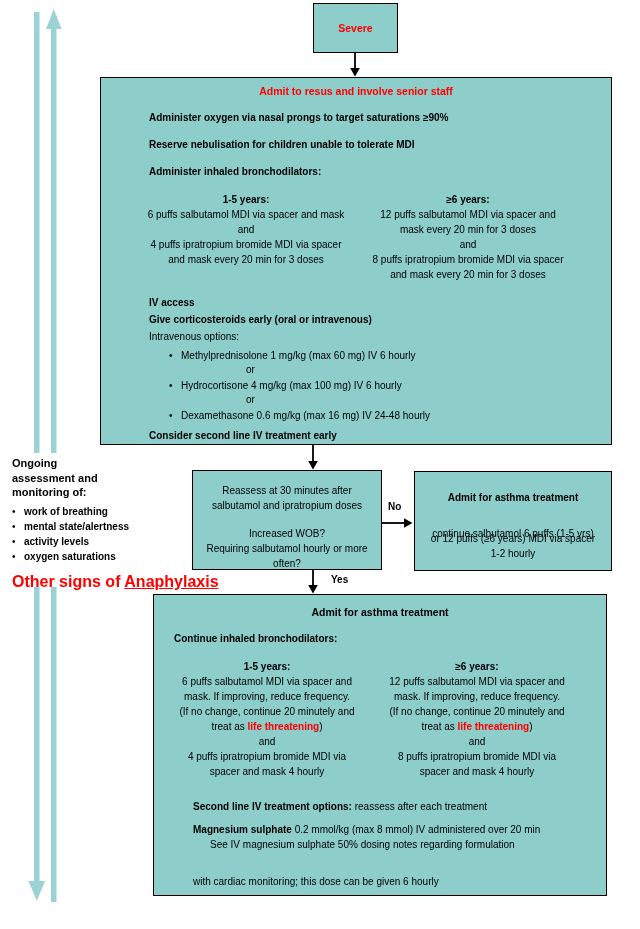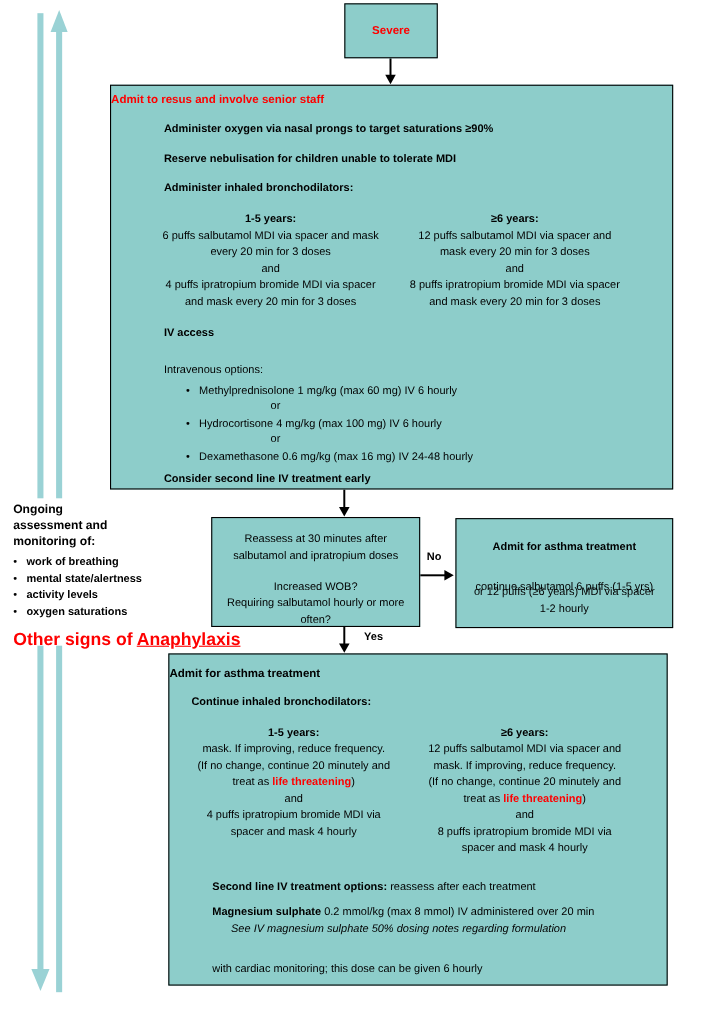--- a/index.html
+++ b/index.html
@@ -4,24 +4,24 @@
 <style>
   html,body{margin:0;padding:0;background:#fff;}
   .canvas{position:relative;width:640px;height:925px;background:#ffffff;
           font-family:"Liberation Sans",sans-serif;color:#000;overflow:hidden;}
   svg.layer{position:absolute;left:0;top:0;}
   .box{position:absolute;background:#8dcdca;border:1.6px solid #000;box-sizing:border-box;}
   .abs{position:absolute;}
   .nw{white-space:nowrap;}
   .b{font-weight:700;}
   .red{color:#fe0000;}
-  .it{font-style:italic;}
+  .it{}
   .txt{font-size:10px;line-height:14px;}
   .ttl{font-size:10.5px;line-height:14px;font-weight:700;}
-  .ctr{text-align:left;}
+  .ctr{text-align:center;}
   .colline{font-size:10px;line-height:15px;white-space:nowrap;text-align:center;}
   .bullet-row{display:flex;font-size:10px;line-height:15px;white-space:nowrap;}
   .bullet-glyph{width:12px;flex:0 0 12px;}
   .mon-item{display:flex;font-size:10px;line-height:15px;font-weight:700;}
   .mon-bullet{width:12px;flex:0 0 12px;font-weight:400;}
   .link{text-decoration:underline;cursor:pointer;}
   .severe-box{display:flex;align-items:center;justify-content:center;}
 </style>
 </head>
 <body>
@@ -56,35 +56,35 @@
 
   <div class="box" style="left:100px;top:77px;width:512px;height:368px">
     <div class="abs ttl red ctr nw" style="left:0;top:6px;width:100%">Admit to resus and involve senior staff</div>
     <div class="abs txt b nw" style="left:48px;top:33px">Administer oxygen via nasal prongs to target saturations ≥90%</div>
     <div class="abs txt b nw" style="left:48px;top:87px">Administer inhaled bronchodilators:</div>
     <div class="abs txt b nw" style="left:48px;top:60px">Reserve nebulisation for children unable to tolerate MDI</div>
 
     <div class="abs" style="left:25px;top:114px;width:240px">
       <div class="colline b">1-5 years:</div>
       <div class="colline">6 puffs salbutamol MDI via spacer and mask</div>
-      <div class="colline">every 20 min for 3 doses</div>
       <div class="colline">and</div>
       <div class="colline">4 puffs ipratropium bromide MDI via spacer</div>
       <div class="colline">and mask every 20 min for 3 doses</div>
     </div>
     <div class="abs" style="left:247px;top:114px;width:240px">
       <div class="colline b">≥6 years:</div>
       <div class="colline">12 puffs salbutamol MDI via spacer and</div>
       <div class="colline">mask every 20 min for 3 doses</div>
       <div class="colline">and</div>
       <div class="colline">8 puffs ipratropium bromide MDI via spacer</div>
       <div class="colline">and mask every 20 min for 3 doses</div>
     </div>
 
     <div class="abs txt b nw" style="left:48px;top:218px">IV access</div>
+    <div class="abs txt b nw" style="left:48px;top:235px">Give corticosteroids early (oral or intravenous)</div>
     <div class="abs txt nw" style="left:48px;top:252px">Intravenous options:</div>
 
     <div class="abs bullet-row" style="left:68px;top:270px">
       <span class="bullet-glyph">•</span>
       <span>Methylprednisolone 1 mg/kg (max 60 mg) IV 6 hourly</span>
     </div>
     <div class="abs txt nw" style="left:145px;top:285px">or</div>
     <div class="abs bullet-row" style="left:68px;top:300px">
       <span class="bullet-glyph">•</span>
       <span>Hydrocortisone 4 mg/kg (max 100 mg) IV 6 hourly</span>
@@ -138,20 +138,21 @@
     <div class="abs colline" style="left:0;top:59px;width:100%">or 12 puffs (≥6 years) MDI via spacer</div>
     <div class="abs colline" style="left:0;top:74px;width:100%">1-2 hourly</div>
   </div>
 
   <div class="box" style="left:153px;top:594px;width:454px;height:302px">
     <div class="abs ttl ctr nw" style="left:0;top:10px;width:100%">Admit for asthma treatment</div>
     <div class="abs txt b nw" style="left:20px;top:37px">Continue inhaled bronchodilators:</div>
 
     <div class="abs" style="left:2px;top:64px;width:222px">
       <div class="colline b">1-5 years:</div>
+      <div class="colline">6 puffs salbutamol MDI via spacer and</div>
       <div class="colline">mask. If improving, reduce frequency.</div>
       <div class="colline">(If no change, continue 20 minutely and</div>
       <div class="colline"><span>treat as </span><span class="b red">life threatening</span><span>)</span></div>
       <div class="colline">and</div>
       <div class="colline">4 puffs ipratropium bromide MDI via</div>
       <div class="colline">spacer and mask 4 hourly</div>
     </div>
     <div class="abs" style="left:212px;top:64px;width:222px">
       <div class="colline b">≥6 years:</div>
       <div class="colline">12 puffs salbutamol MDI via spacer and</div>

